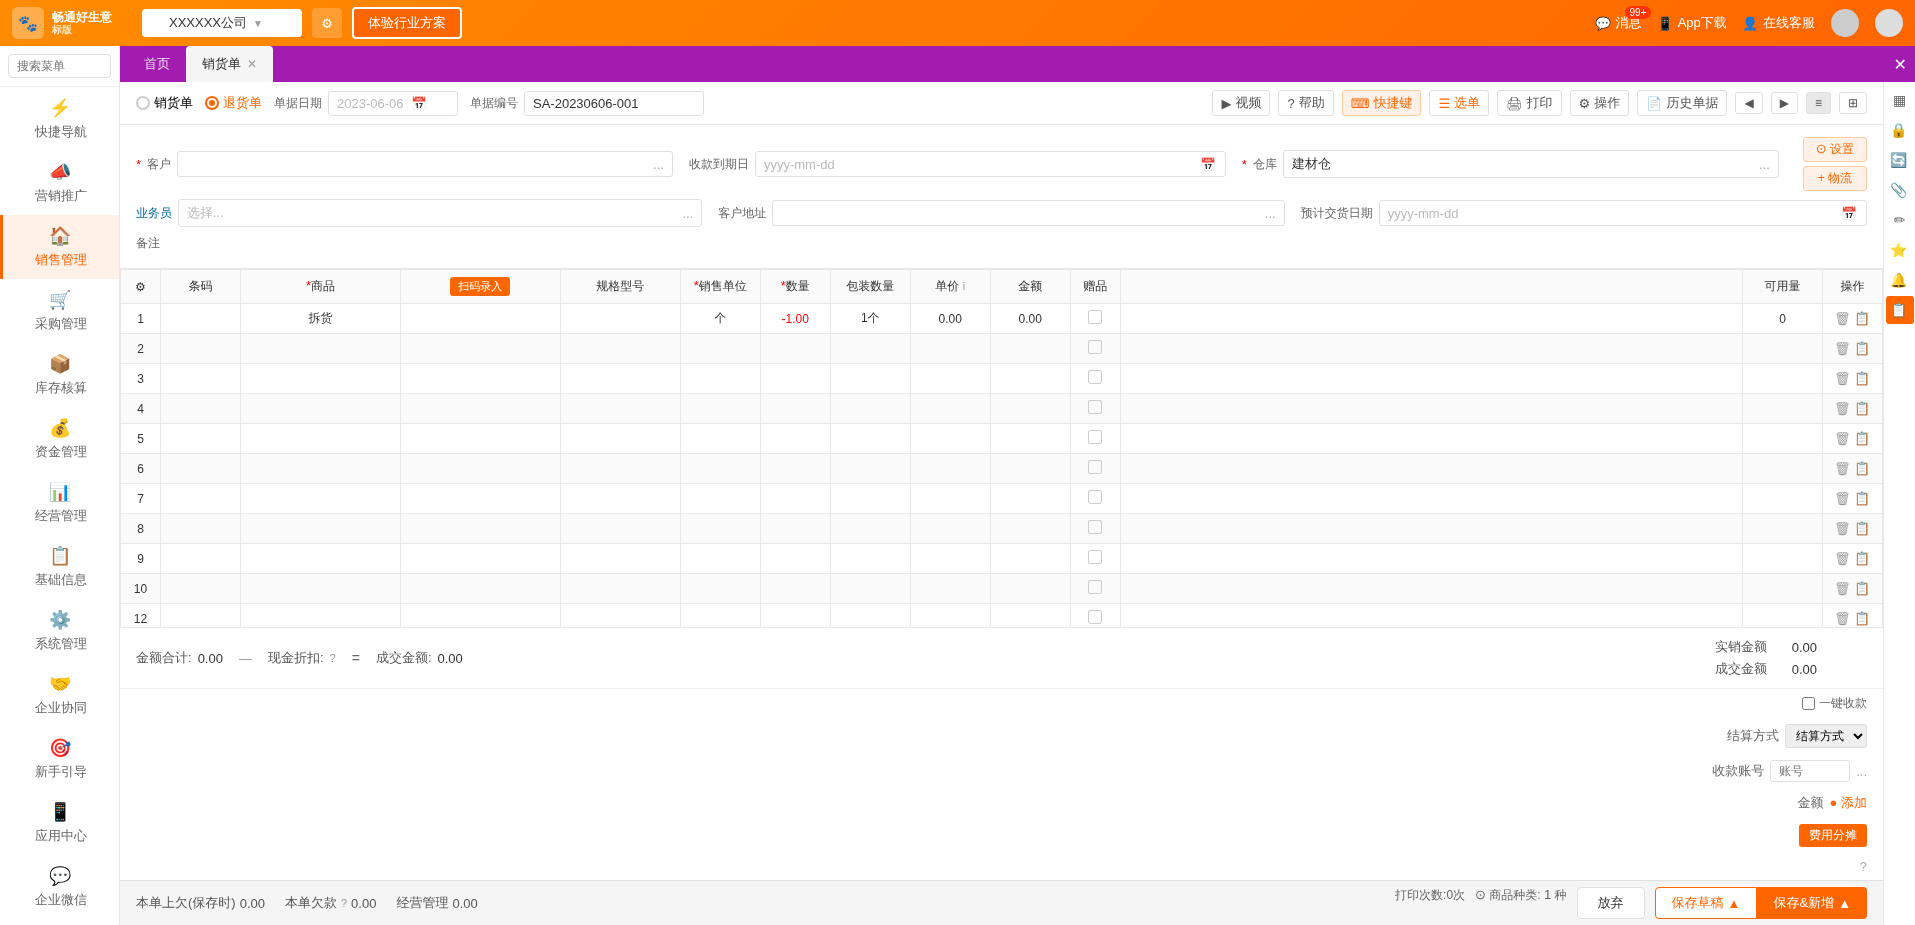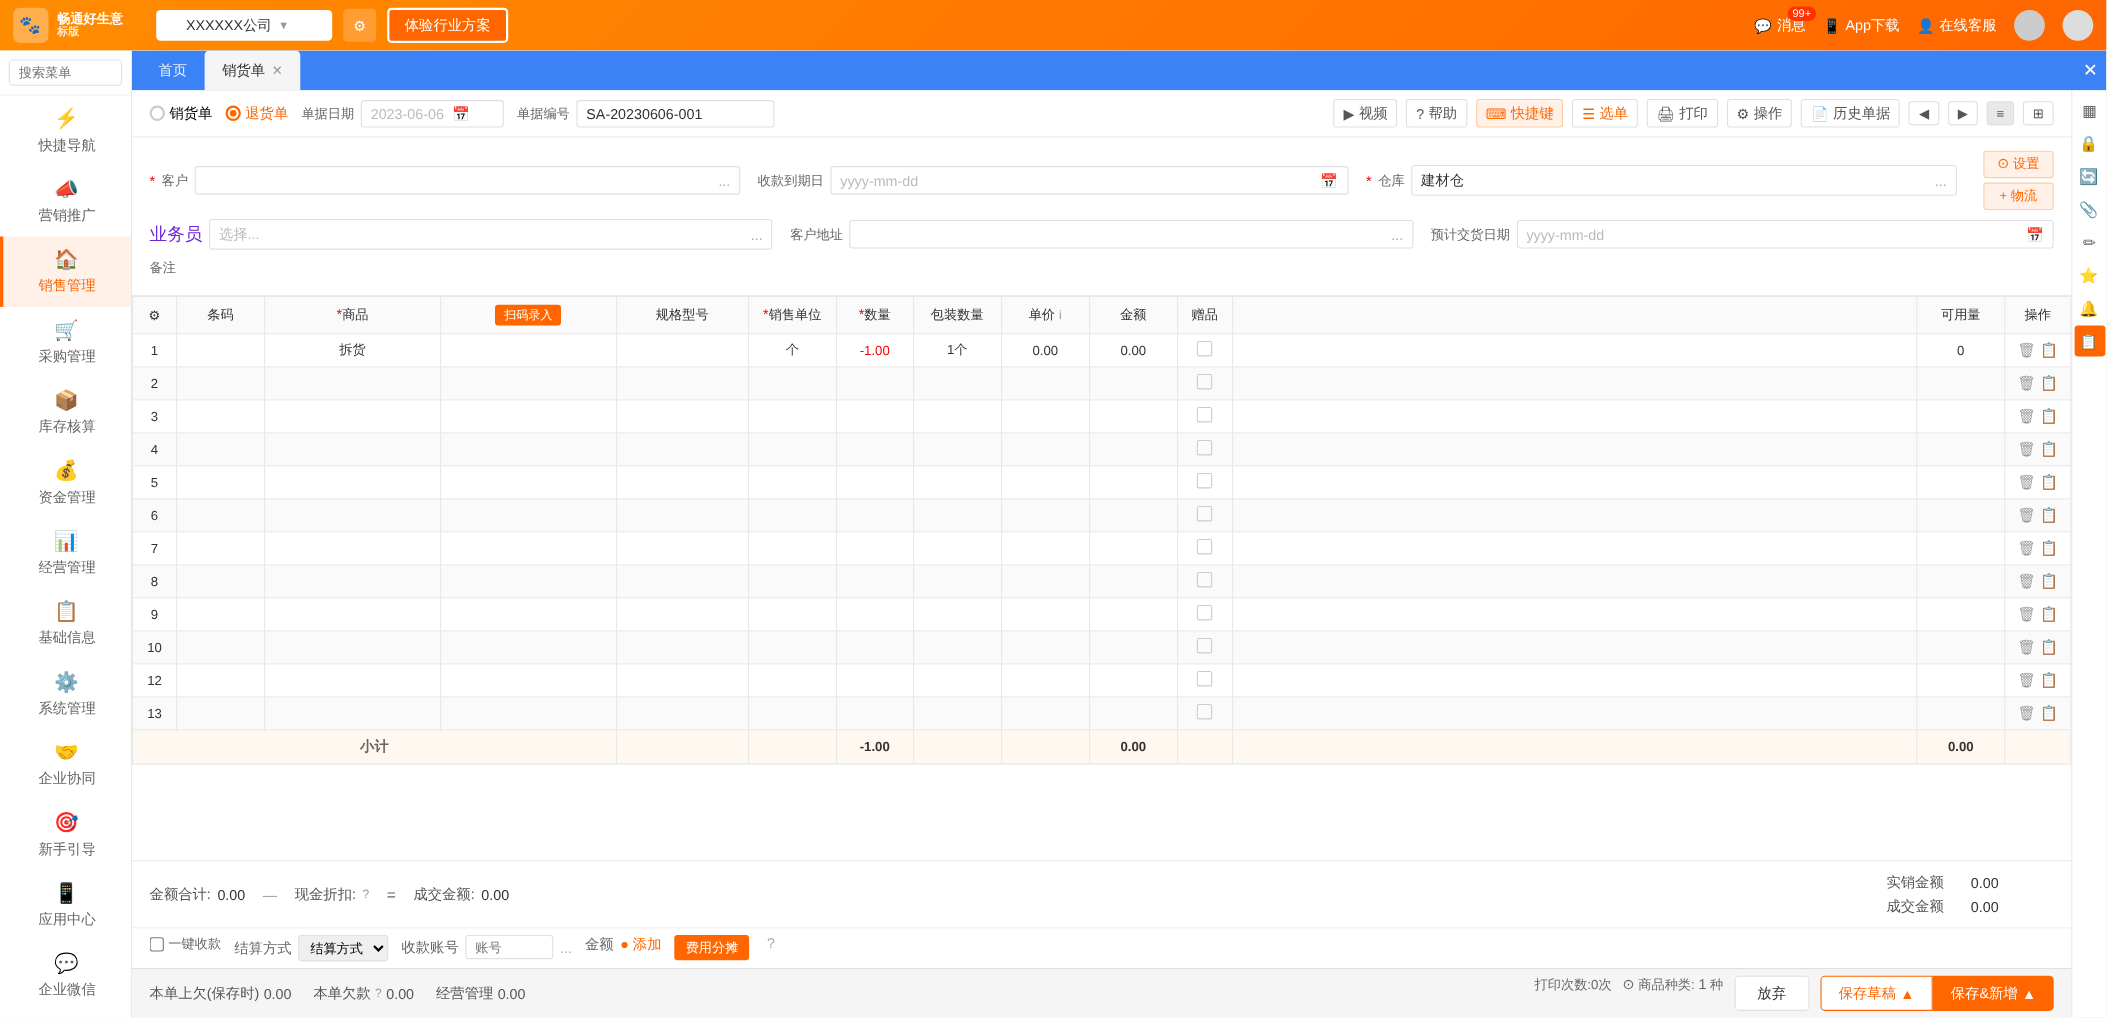--- a/index.html
+++ b/index.html
@@ -133,21 +133,21 @@
     .main {
       flex: 1;
       display: flex;
       flex-direction: column;
       overflow: hidden;
       background: #f0f0f0;
     }
 
     
     .tab-bar {
-      background: #3b82f6;
+      background: #a21caf;
       display: flex;
       align-items: center;
       height: 36px;
       padding: 0 8px;
       gap: 0;
     }
     .tab {
       padding: 0 16px;
       height: 36px;
       display: flex;
@@ -309,23 +309,24 @@
       font-size: 12px;
     }
     .summary-value {
       color: #333;
       font-weight: 500;
     }
     .dash-sep { color: #999; }
     .equals-sep { color: #666; font-size: 14px; }
     .payment-row {
       display: flex;
-      align-items: flex-start;
+      align-items: flex-end;
       padding: 6px 16px;
       gap: 12px;
+      flex-direction: column;
     }
     .footer-status {
       background: #f5f5f5;
       padding: 6px 16px;
       display: flex;
       align-items: center;
       gap: 20px;
       border-top: 1px solid #e0e0e0;
     }
     .footer-stat {
@@ -711,21 +712,21 @@
             <div style="display:flex;flex-direction:column;gap:4px;margin-left:8px">
               <button class="form-action-btn form-action-settings">
                 <span>⊙</span> 设置
               </button>
               <button class="form-action-btn form-action-logistics">+ 物流</button>
             </div>
           </div>
 
           <div class="form-row">
             <div class="form-col">
-              <span style="color:#6d28d9;font-size:16px">业务员</span>
+              <span style="color:#0369a1;font-size:12px">业务员</span>
               <div class="input-box" style="min-width:200px">
                 <span class="input-placeholder">选择...</span>
                 <span class="input-dots">...</span>
               </div>
             </div>
             <div class="form-col">
               <span style="color:#666;font-size:12px">客户地址</span>
               <div class="input-box" style="min-width:160px">
                 <span class="input-dots">...</span>
               </div>

